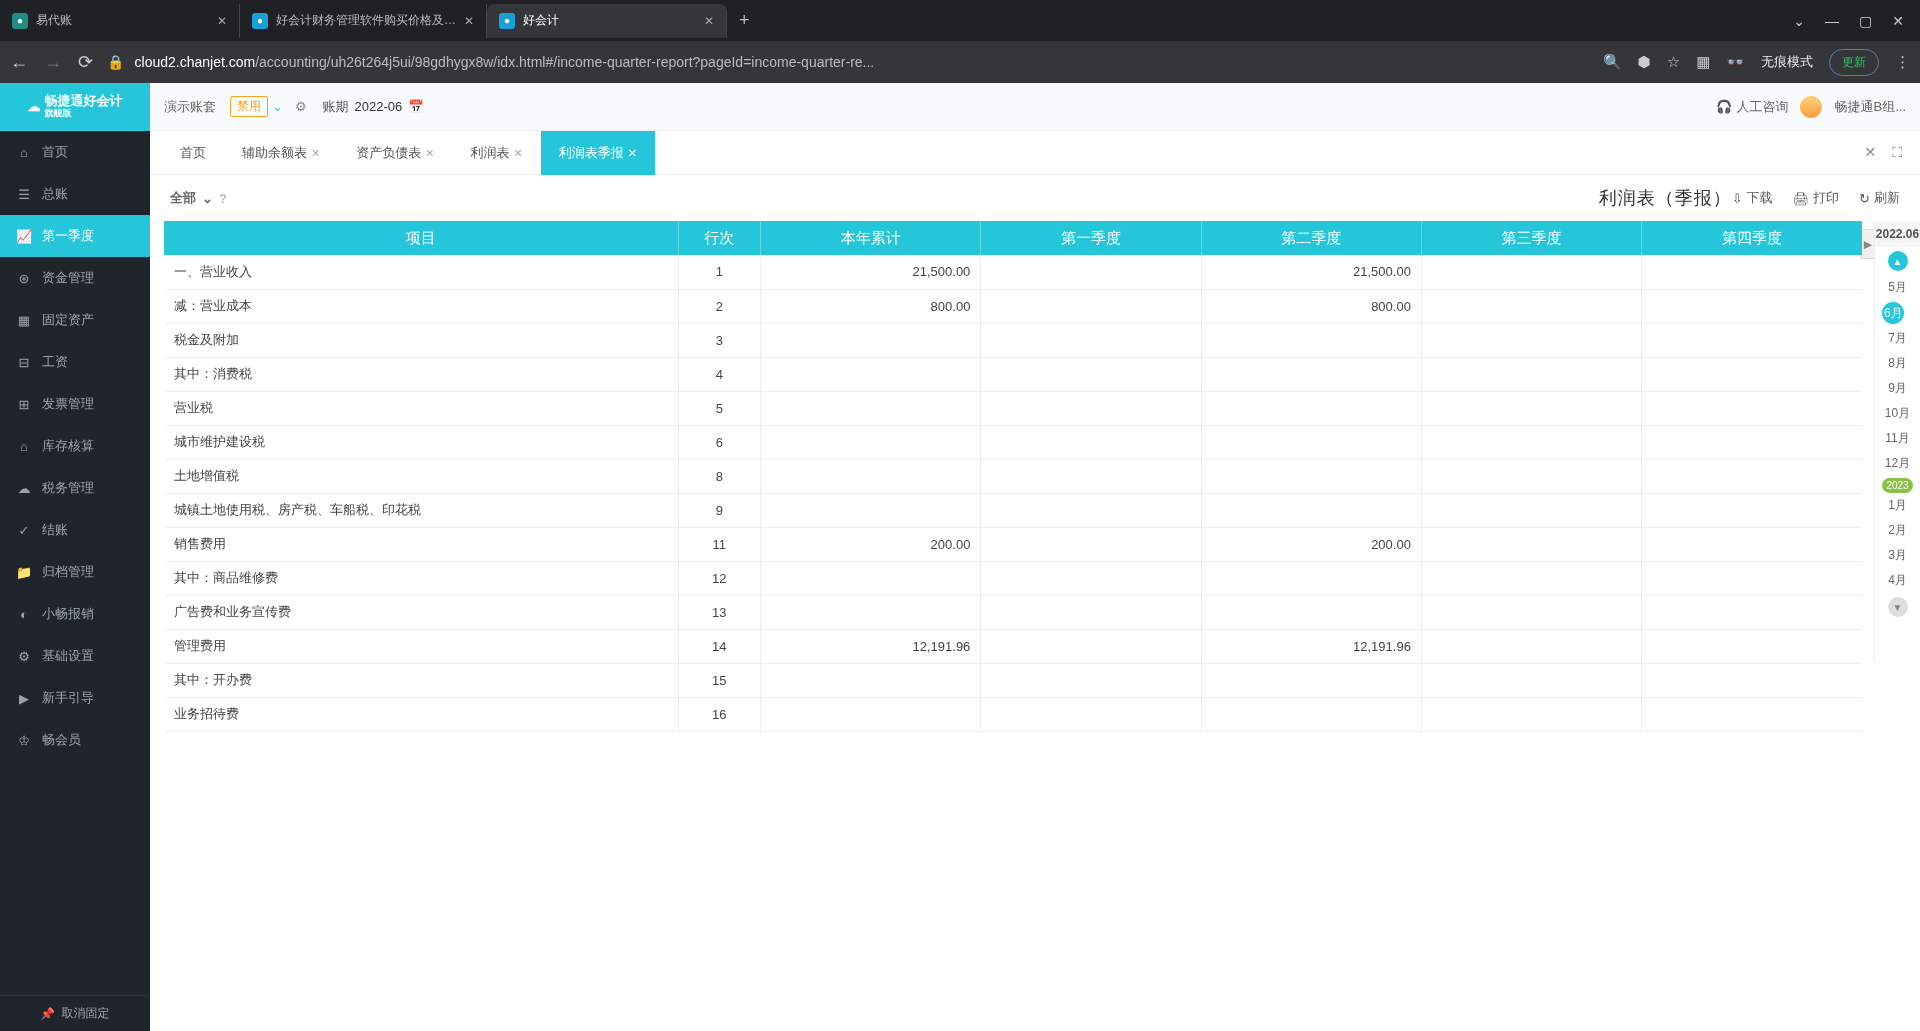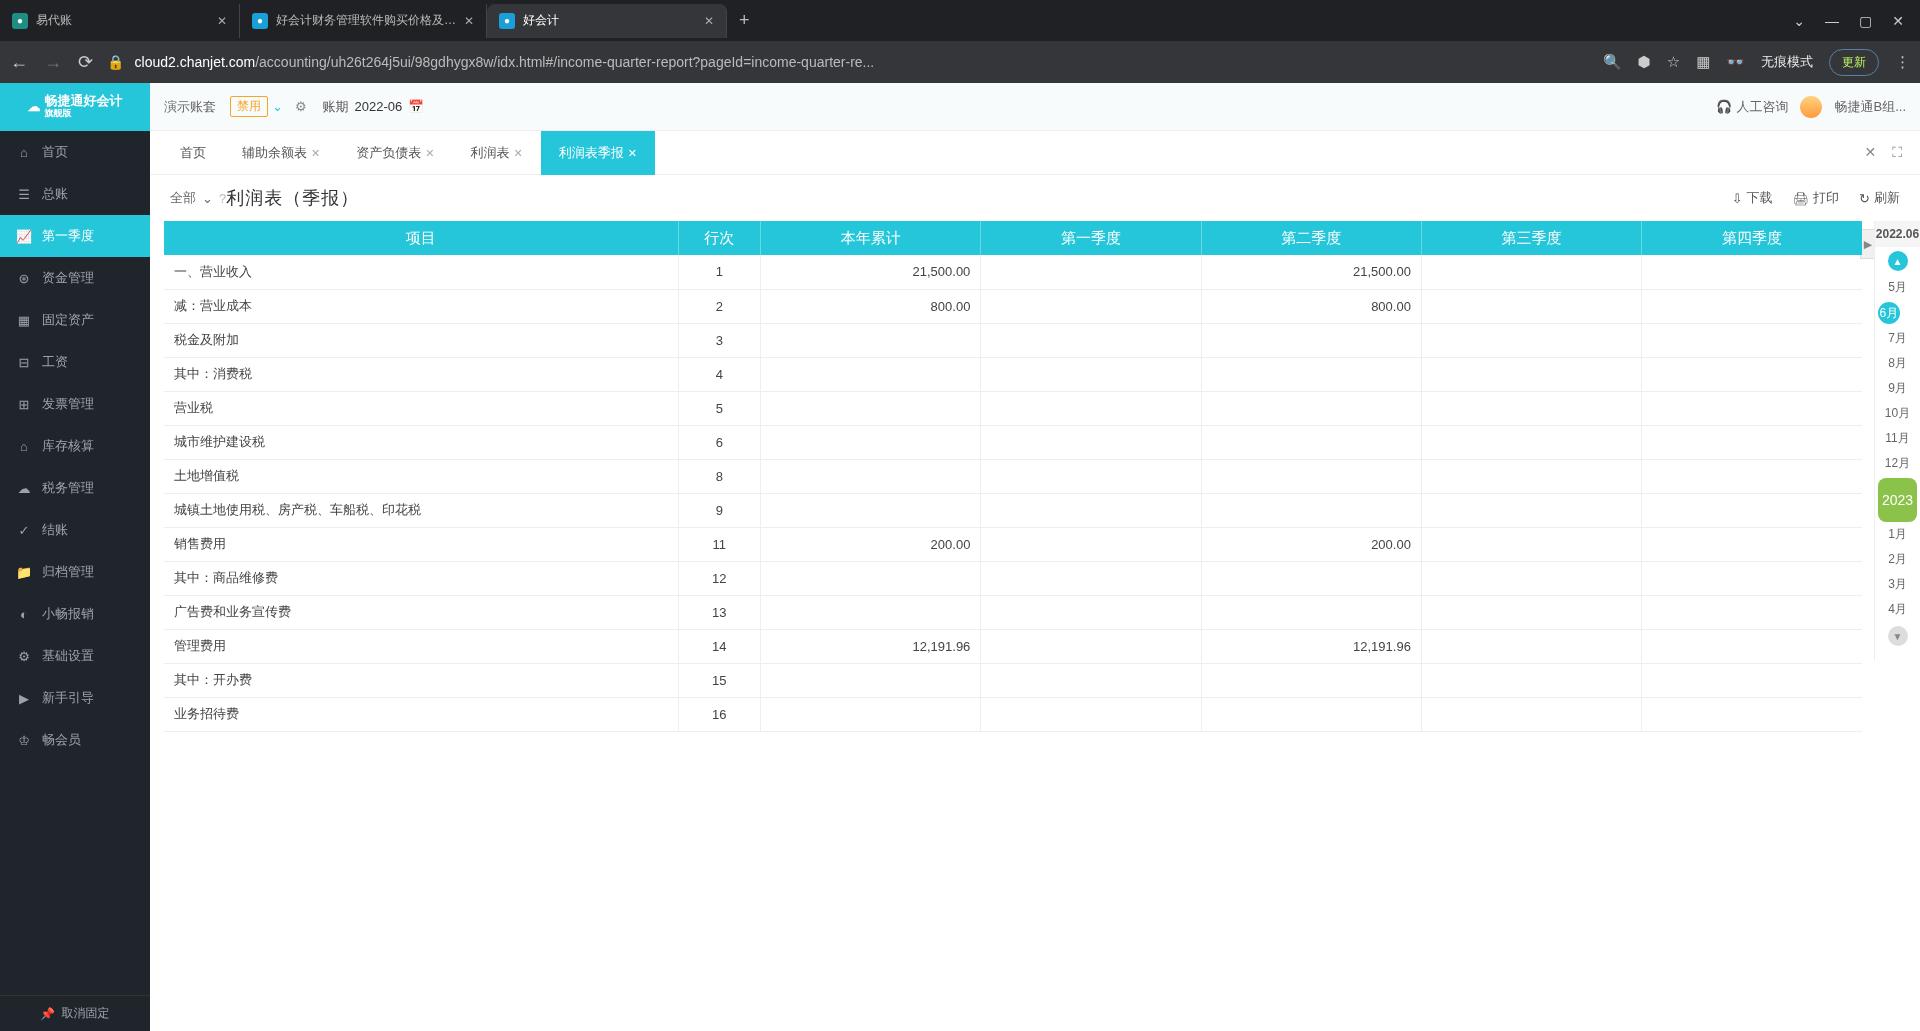--- a/index.html
+++ b/index.html
@@ -13,21 +13,21 @@
 .browser-tab .tab-close { margin-left: auto; color: #aaa; }
 .browser-add { color: #bbb; padding: 0 12px; font-size: 18px; }
 .browser-win-controls { margin-left: auto; display: flex; gap: 20px; padding-right: 16px; color: #ccc; font-size: 14px; }
 
 .browser-nav { background: #35363a; height: 42px; display: flex; align-items: center; padding: 0 10px; gap: 14px; color: #ccc; }
 .nav-icons { display: flex; gap: 16px; font-size: 18px; align-items: center; }
 .url-bar { flex: 1; display: flex; align-items: center; color: #bbb; font-size: 14px; gap: 10px; overflow: hidden; white-space: nowrap; }
 .url-bar .domain { color: #fff; }
 .nav-right-icons { display: flex; gap: 16px; align-items: center; font-size: 15px; }
 .incognito-label { color: #eee; font-size: 13px; }
-.update-btn { border: 1px solid #5a7fa8; border-radius: 14px; padding: 4px 12px; color: #bef264; font-size: 12px; }
+.update-btn { border: 1px solid #5a7fa8; border-radius: 14px; padding: 4px 12px; color: #22c55e; font-size: 12px; }
 
 
 .app-header { background: #f8fbfc; height: 48px; display: flex; align-items: center; border-bottom: 1px solid #eee; }
 .logo-area { width: 150px; height: 48px; background: #26c6da; color: #fff; display: flex; align-items: center; justify-content: center; font-size: 13px; font-weight: bold; gap: 4px; }
 .header-text { padding: 0 14px; color: #666; font-size: 13px; }
 .disable-tag { border: 1px solid #f5a623; color: #f5a623; padding: 1px 6px; font-size: 12px; border-radius: 2px; }
 .dropdown-caret { color: #26c6da; margin-left: 4px; }
 .header-gear { color: #888; margin-left: 12px; }
 .period-label { margin-left: 16px; color: #555; }
 .period-value { margin-left: 6px; color: #333; }
@@ -45,22 +45,22 @@
 
 .main { position: absolute; top: 131px; left: 150px; right: 0; bottom: 0; background: #fff; overflow: hidden; }
 .tab-strip { height: 44px; display: flex; align-items: center; padding: 0 12px; border-bottom: 1px solid #eee; gap: 0; }
 .page-tab { padding: 0 18px; height: 44px; line-height: 44px; color: #555; font-size: 13px; position: relative; }
 .page-tab .close { color: #aaa; margin-left: 4px; font-size: 11px; }
 .page-tab.active { background: #26c6da; color: #fff; }
 .page-tab.active .close { color: #fff; }
 .tab-strip-right { margin-left: auto; display: flex; gap: 16px; color: #888; font-size: 14px; padding-right: 6px; }
 
 .toolbar { height: 46px; display: flex; align-items: center; padding: 0 20px; }
-.filter-all { color: #666; font-size: 13px; display: flex; align-items: center; gap: 6px; }
-.report-title { flex: 1; text-align: left; font-size: 18px; color: #333; letter-spacing: 1px; }
+.filter-all { color: #666; font-size: 13px; display: flex; align-items: center; gap: 6px; font-weight: bold; }
+.report-title { flex: 1; text-align: right; font-size: 18px; color: #333; letter-spacing: 1px; }
 .toolbar-actions { display: flex; gap: 20px; color: #555; font-size: 13px; }
 .toolbar-actions span { display: flex; align-items: center; gap: 4px; cursor: pointer; }
 
 
 .table-wrap { position: absolute; top: 90px; left: 14px; right: 58px; bottom: 0; overflow-y: auto; }
 .rtable { width: 100%; border-collapse: collapse; table-layout: fixed; }
 .rtable th { background: #26c6da; color: #fff; font-weight: normal; height: 34px; font-size: 15px; border-right: 1px solid rgba(255,255,255,0.3); }
 .rtable th:last-child, .rtable td:last-child { border-right: none; }
 .rtable td { height: 34px; border-bottom: 1px solid #eee; border-right: 1px solid #eee; padding: 0 10px; font-size: 13px; color: #444; }
 .rtable td.num { text-align: center; }
@@ -69,21 +69,21 @@
 .col-row { width: 4.5%; }
 .col-q { width: 12%; }
 .next-arrow { position: absolute; right: 44px; top: 98px; background: #f0f0f0; border: 1px solid #ddd; width: 16px; height: 30px; display: flex; align-items: center; justify-content: center; color: #888; font-size: 11px; }
 
 
 .month-strip { position: absolute; right: 0; top: 90px; width: 46px; background: #fff; border-left: 1px solid #eee; display: flex; flex-direction: column; align-items: center; font-size: 12px; color: #666; height: 440px; }
 .month-strip .year { background: #f5f5f5; width: 100%; text-align: center; padding: 6px 0; font-weight: bold; color: #555; }
 .month-strip .scroll-btn { width: 20px; height: 20px; border-radius: 50%; background: #26c6da; color: #fff; font-size: 10px; display: flex; align-items: center; justify-content: center; margin: 4px 0; }
 .month-strip .mon { padding: 4px 0; width: 100%; text-align: center; cursor: pointer; }
 .month-strip .mon.current { background: #26c6da; color: #fff; width: 22px; height: 22px; border-radius: 50%; line-height: 22px; padding: 0; margin: 2px 0; }
-.month-strip .year-badge { background: #8bc34a; color: #fff; font-size: 14px; padding: 14px 4px; border-radius: 8px; margin-top: 2px; }
+.month-strip .year-badge { background: #8bc34a; color: #fff; font-size: 10px; padding: 2px 4px; border-radius: 8px; margin-top: 2px; }
 </style>
 </head>
 <body>
 
 <div class="browser-chrome">
   <div id="browser-tabs-container" style="display: flex;">
       <div class="browser-tab">
         <span class="fav" style="background:#1e8e82;color:#fff">●</span>
         <span>易代账</span>
         <span class="tab-close">✕</span>

